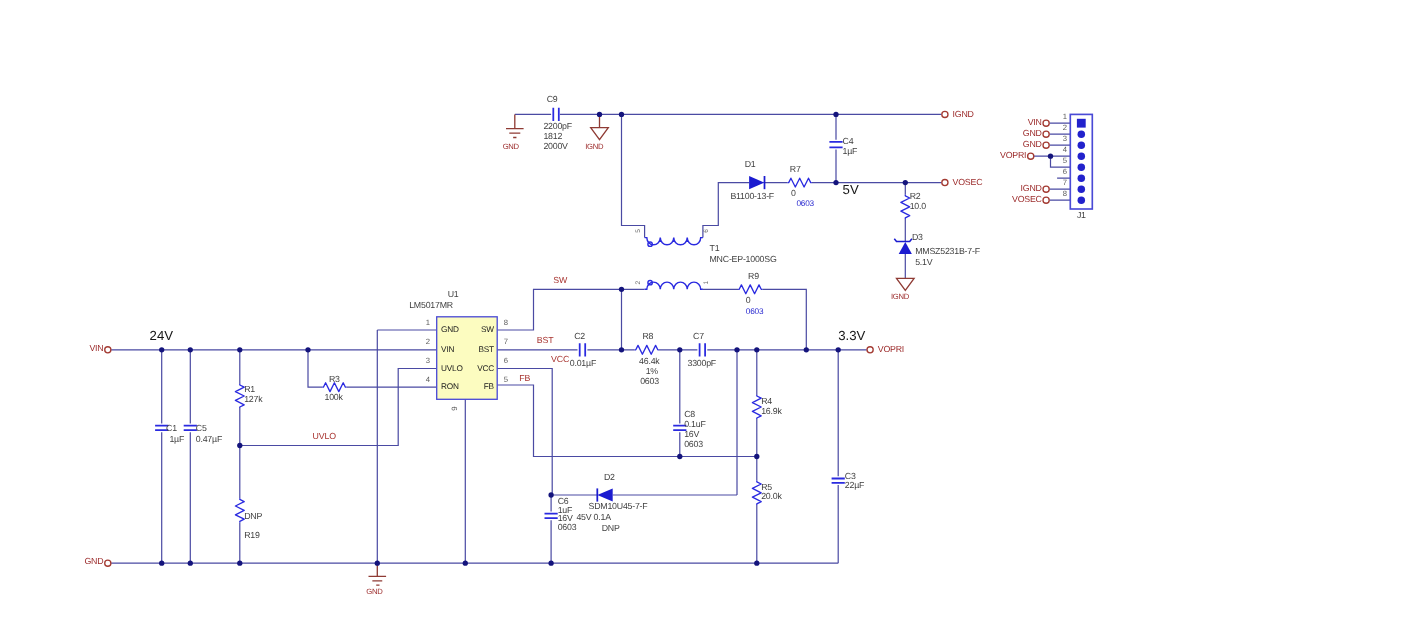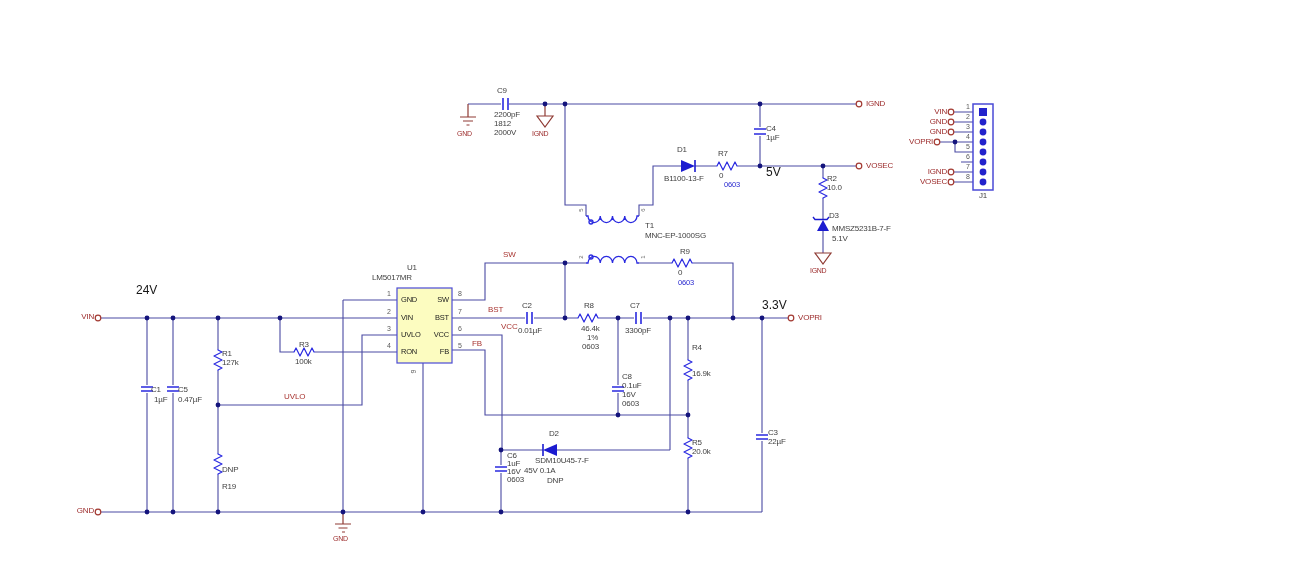--- a/index.html
+++ b/index.html
@@ -163,21 +163,21 @@
         <circle cx="173" cy="512" r="2.4"></circle>
         <circle cx="218" cy="512" r="2.4"></circle>
       <circle cx="343" cy="512" r="2.4"></circle>
         <circle cx="423" cy="512" r="2.4"></circle>
         <circle cx="501" cy="512" r="2.4"></circle>
         <circle cx="688" cy="512" r="2.4"></circle>
       <circle cx="955" cy="142" r="2.4"></circle>
     </g>
   </svg>
 
-  <span class="sp pwr" style="left:136px;top:284px">24V</span>
+  <span class="sp pwr" style="left:136px;top:299px">24V</span>
   <span class="sp pwr" style="left:766px;top:166px">5V</span>
   <span class="sp pwr" style="left:762px;top:299px">3.3V</span>
 
   <span class="sp net" style="left:503px;top:251px">SW</span>
   <span class="sp net" style="left:488px;top:306px">BST</span>
   <span class="sp net" style="left:501px;top:323px">VCC</span>
   <span class="sp net" style="left:472px;top:340px">FB</span>
   <span class="sp net" style="left:284px;top:393px">UVLO</span>
 
   <span class="sp term ra" style="left:62px;top:313px;width:32px">VIN</span>
@@ -229,21 +229,21 @@
   <span class="sp lbl" style="left:582px;top:343px">0603</span>
 
   <span class="sp lbl" style="left:630px;top:302px">C7</span>
   <span class="sp lbl" style="left:625px;top:327px">3300pF</span>
 
   <span class="sp lbl" style="left:622px;top:373px">C8</span>
   <span class="sp lbl" style="left:622px;top:382px">0.1uF</span>
   <span class="sp lbl" style="left:622px;top:391px">16V</span>
   <span class="sp lbl" style="left:622px;top:400px">0603</span>
 
-  <span class="sp lbl" style="left:692px;top:344px">R4</span>
+  <span class="sp lbl" style="left:692px;top:361px">R4</span>
   <span class="sp lbl" style="left:692px;top:370px">16.9k</span>
 
   <span class="sp lbl" style="left:692px;top:439px">R5</span>
   <span class="sp lbl" style="left:692px;top:448px">20.0k</span>
 
   <span class="sp lbl" style="left:768px;top:429px">C3</span>
   <span class="sp lbl" style="left:768px;top:438px">22µF</span>
 
   <span class="sp lbl" style="left:507px;top:452px">C6</span>
   <span class="sp lbl" style="left:507px;top:460px">1uF</span>

